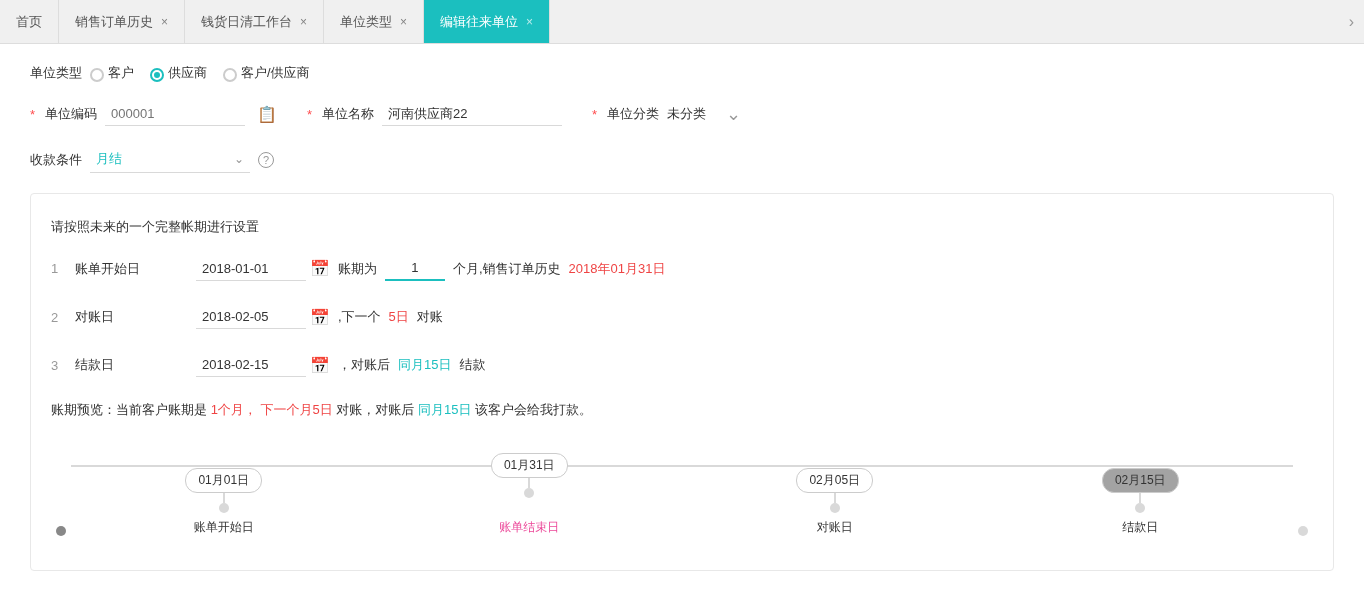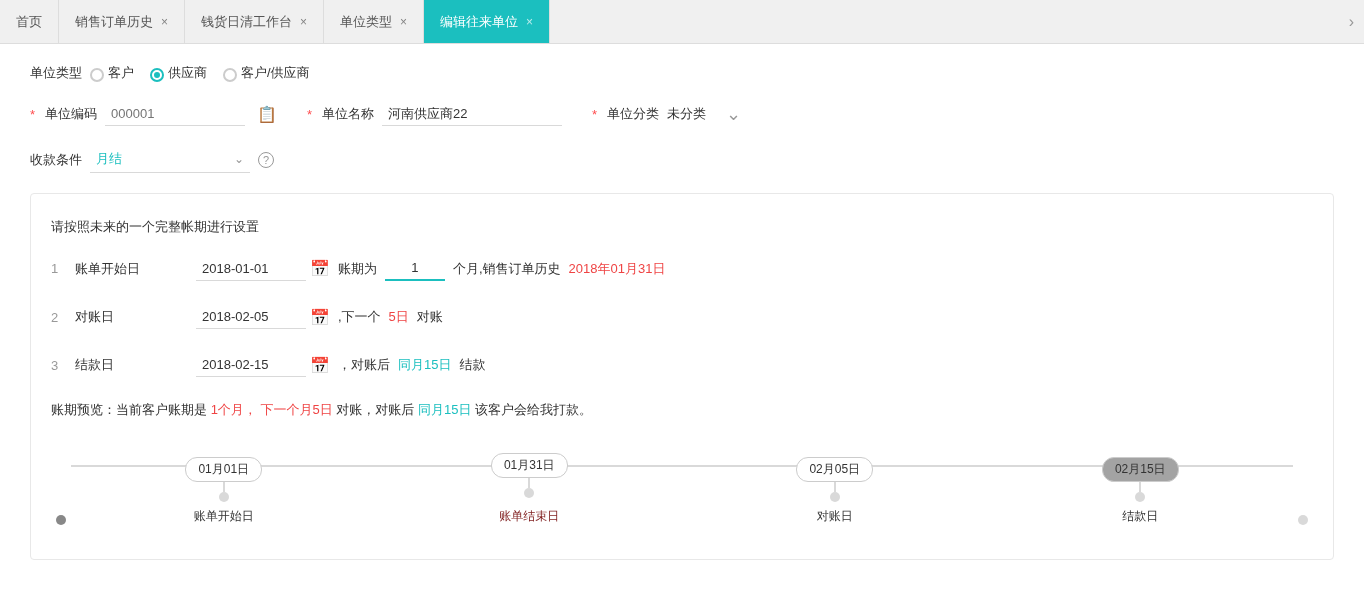--- a/index.html
+++ b/index.html
@@ -380,21 +380,21 @@
         <div style="background:#fff;border:1px solid #ccc;border-radius:12px;padding:3px 12px;font-size:12px;color:#333;white-space:nowrap;">01月01日</div>
         <div style="width:2px;height:10px;background:#d9d9d9;"></div>
         <div style="width:10px;height:10px;border-radius:50%;background:#d9d9d9;"></div>
         <div style="font-size:12px;color:#333;margin-top:6px;white-space:nowrap;">账单开始日</div>
       </div>
 
       <div style="display:flex; flex-direction:column; align-items:center; z-index:1; flex:1;">
         <div style="background:#fff;border:1px solid #ccc;border-radius:12px;padding:3px 12px;font-size:12px;color:#333;white-space:nowrap;">01月31日</div>
         <div style="width:2px;height:10px;background:#d9d9d9;"></div>
         <div style="width:10px;height:10px;border-radius:50%;background:#d9d9d9;"></div>
-        <div style="font-size:12px;color:#7f1d1d;margin-top:10px;white-space:nowrap;">账单结束日</div>
+        <div style="font-size:12px;color:#ec4899;margin-top:21px;white-space:nowrap;">账单结束日</div>
       </div>
 
       <div style="display:flex; flex-direction:column; align-items:center; z-index:1; flex:1;">
         <div style="background:#fff;border:1px solid #ccc;border-radius:12px;padding:3px 12px;font-size:12px;color:#333;white-space:nowrap;">02月05日</div>
         <div style="width:2px;height:10px;background:#d9d9d9;"></div>
         <div style="width:10px;height:10px;border-radius:50%;background:#d9d9d9;"></div>
         <div style="font-size:12px;color:#333;margin-top:6px;white-space:nowrap;">对账日</div>
       </div>
 
       <div style="display:flex; flex-direction:column; align-items:center; z-index:1; flex:1;">

